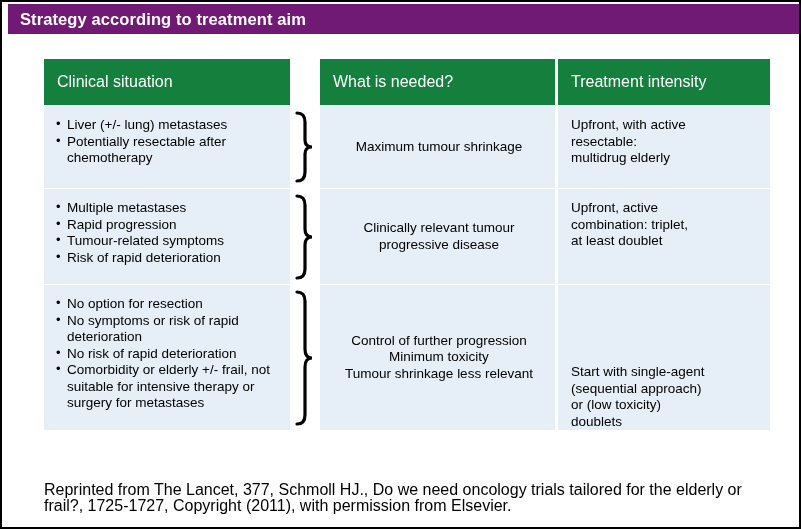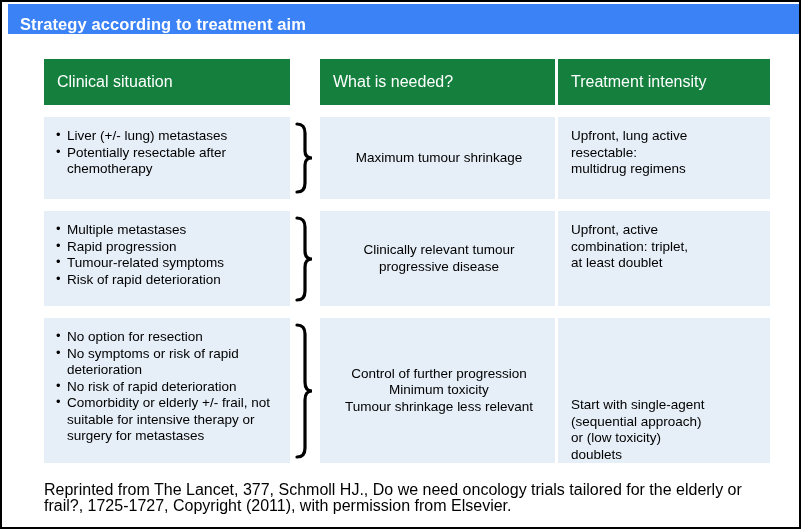--- a/index.html
+++ b/index.html
@@ -21,23 +21,23 @@
     overflow: hidden;
   }
 
   
   #title-bar {
     position: absolute;
     left: 6px;
     top: 2px;
     width: 793px;
     height: 30px;
-    background: #3b82f6;
-    display: flex;
-    align-items: flex-end;
+    background: #701a75;
+    display: flex;
+    align-items: center;
   }
   #title-text {
     color: #ffffff;
     font-size: 16.5px;
     font-weight: bold;
     padding-left: 12px;
     letter-spacing: 0.1px;
     white-space: nowrap;
   }
 
@@ -73,21 +73,21 @@
     padding-left: 13px;
     white-space: nowrap;
   }
   .hdr-spacer { background: #ffffff; }
   .hdr-div { background: #ffffff; }
 
   
   .body-row {
     display: flex;
     align-items: stretch;
-    margin-top: 12px;
+    margin-top: 1px;
     border-radius: 15px;
   }
   .row-1 { height: 82px; }
   .row-2 { height: 95px; }
   .row-3 { height: 145px; }
 
   .cell {
     background: #e6eef7;
     box-sizing: border-box;
     color: #000000;
@@ -179,23 +179,23 @@
       <div class="brace-slot gap-ab">
         <svg class="brace-svg" width="22" height="74" viewBox="0 0 22 74" aria-hidden="true">
           <path d="M3 3 Q11 3 11 12 L11 30 Q11 37 18 37 Q11 37 11 44 L11 62 Q11 71 3 71" fill="none" stroke="#000000" stroke-width="3.2" stroke-linecap="round"></path>
         </svg>
       </div>
       <div class="cell cell-b col-b">
         <span class="plain-line">Maximum tumour shrinkage</span>
       </div>
       <div class="cell-div col-div"></div>
       <div class="cell cell-c col-c">
-        <span class="plain-line">Upfront, lung active</span>
+        <span class="plain-line">Upfront, with active</span>
         <span class="plain-line">resectable:</span>
-        <span class="plain-line">multidrug regimens</span>
+        <span class="plain-line">multidrug elderly</span>
       </div>
     </div>
 
     <div class="body-row row-2">
       <div class="cell cell-a col-a">
         <ul class="bullets">
           <li>Multiple metastases</li>
           <li>Rapid progression</li>
           <li>Tumour-related symptoms</li>
           <li>Risk of rapid deterioration</li>

